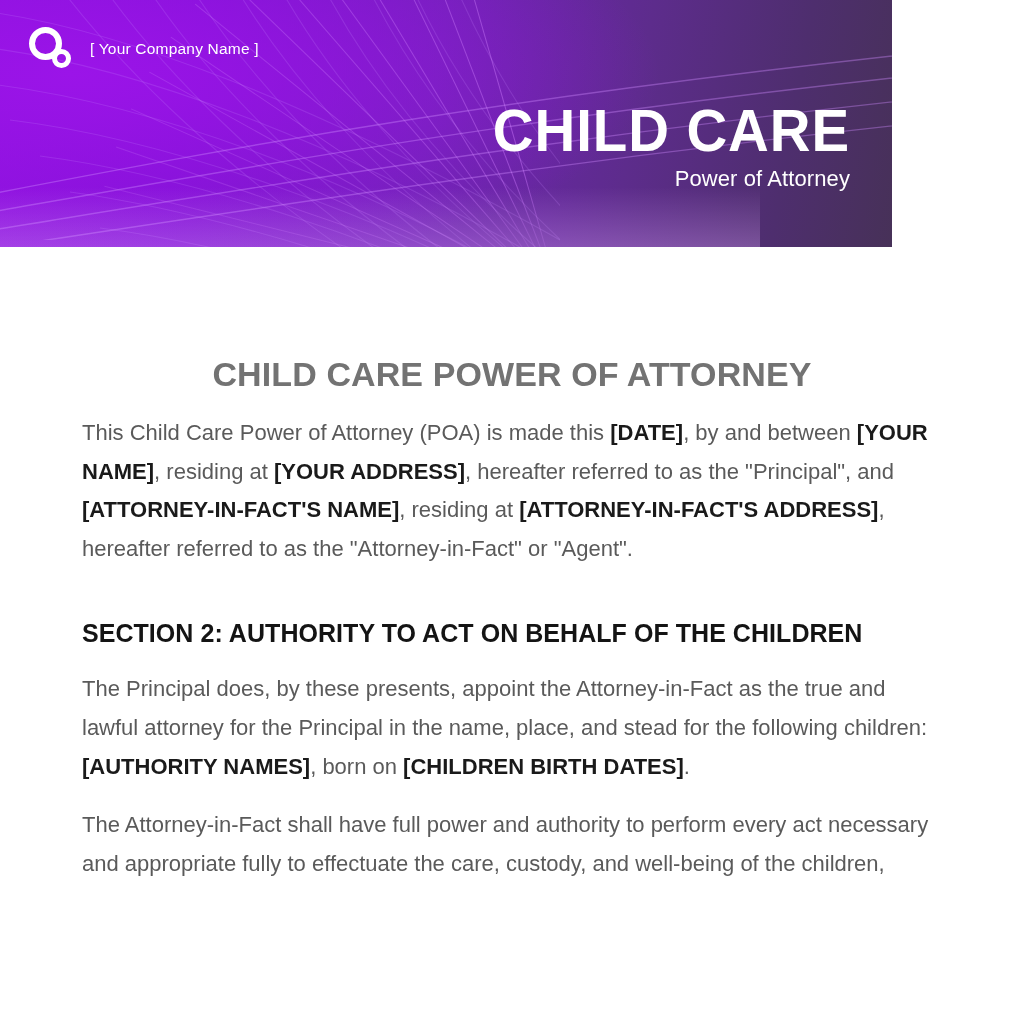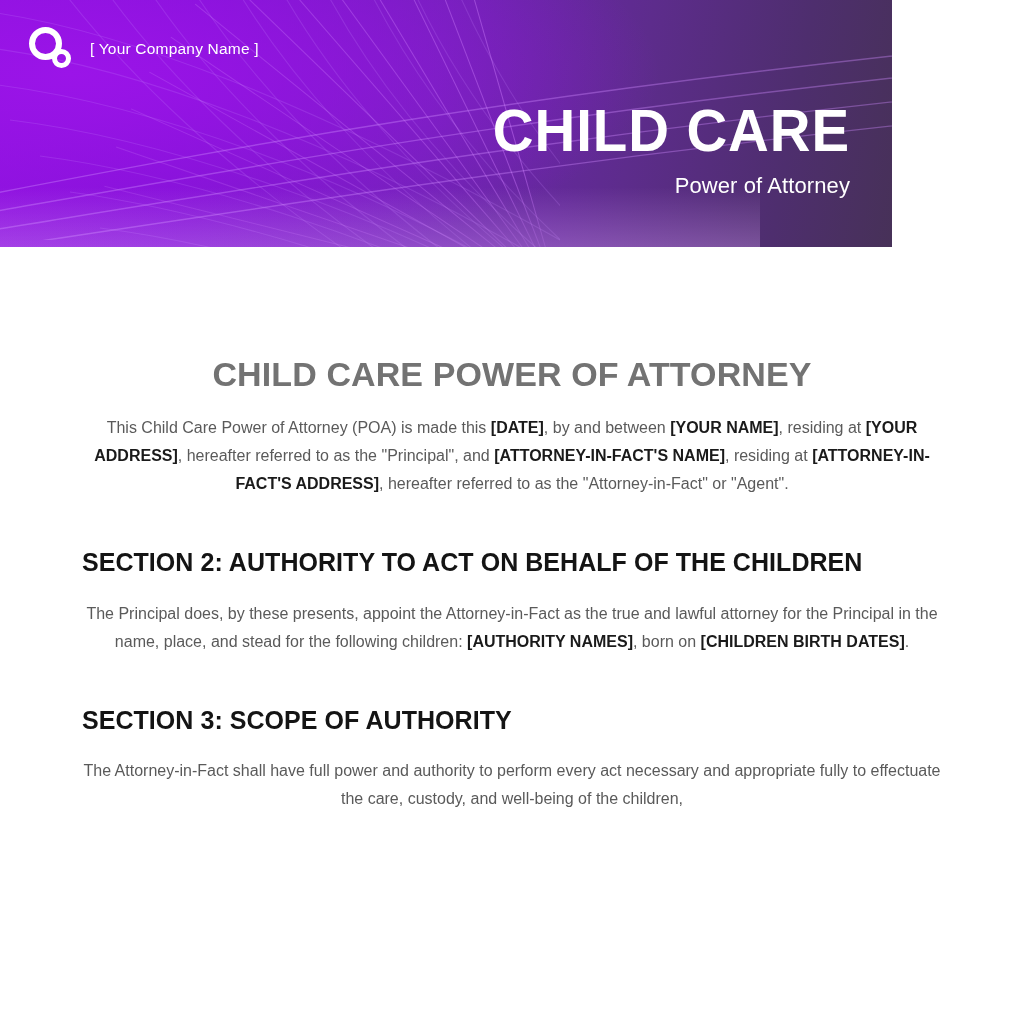--- a/index.html
+++ b/index.html
@@ -79,21 +79,21 @@
     line-height:.96;
     letter-spacing:1px;
     transform:scaleX(.94);
     transform-origin:right center;
     white-space:nowrap;
   }
   .banner-title .sub{
     color:#ffffff;
     font-size:22px;
     font-weight:400;
-    margin-top:13px;
+    margin-top:6px;
     letter-spacing:.1px;
     white-space:nowrap;
     text-align:right;
   }
 
   
   .doc{
     position:relative;
     padding:0 82px;
   }
@@ -107,25 +107,25 @@
   }
   .section-heading{
     font-size:25px;
     font-weight:700;
     color:#141414;
     line-height:1.33;
     margin-top:48px;
     letter-spacing:.05px;
   }
   .para{
-    font-size:16px;
+    font-size:22px;
     line-height:1.76;
     color:#5a5a5a;
     margin-top:20px;
-    text-align:center;
+    text-align:left;
   }
   .para b{ color:#1a1a1a; font-weight:700; }
 </style>
 </head>
 <body>
 
 <div class="banner">
 
   <div class="banner-layer fan" id="fan">
       <i style="transform: rotate(-16deg); opacity: 0.85;"></i>
@@ -194,16 +194,15 @@
     <div class="sub">Power of Attorney</div>
   </div>
 </div>
 
 <div class="doc">
   <h1 class="doc-title">CHILD CARE POWER OF ATTORNEY</h1>
   <div id="sections">
       <p class="para"><span>This Child Care Power of Attorney (POA) is made this </span><b>[DATE]</b><span>, by and between </span><b>[YOUR NAME]</b><span>, residing at </span><b>[YOUR ADDRESS]</b><span>, hereafter referred to as the "Principal", and </span><b>[ATTORNEY-IN-FACT'S NAME]</b><span>, residing at </span><b>[ATTORNEY-IN-FACT'S ADDRESS]</b><span>, hereafter referred to as the "Attorney-in-Fact" or "Agent".</span></p>
       <h2 class="section-heading">SECTION 2: AUTHORITY TO ACT ON BEHALF OF THE CHILDREN</h2>
       <p class="para"><span>The Principal does, by these presents, appoint the Attorney-in-Fact as the true and lawful attorney for the Principal in the name, place, and stead for the following children: </span><b>[AUTHORITY NAMES]</b><span>, born on </span><b>[CHILDREN BIRTH DATES]</b><span>.</span></p>
-      <h2 class="section-heading">SECTION 3: SCOPE OF AUTHORITY</h2>
       <p class="para"><span>The Attorney-in-Fact shall have full power and authority to perform every act necessary and appropriate fully to effectuate the care, custody, and well-being of the children,</span></p>
     </div>
 </div>
 
 </body></html>

